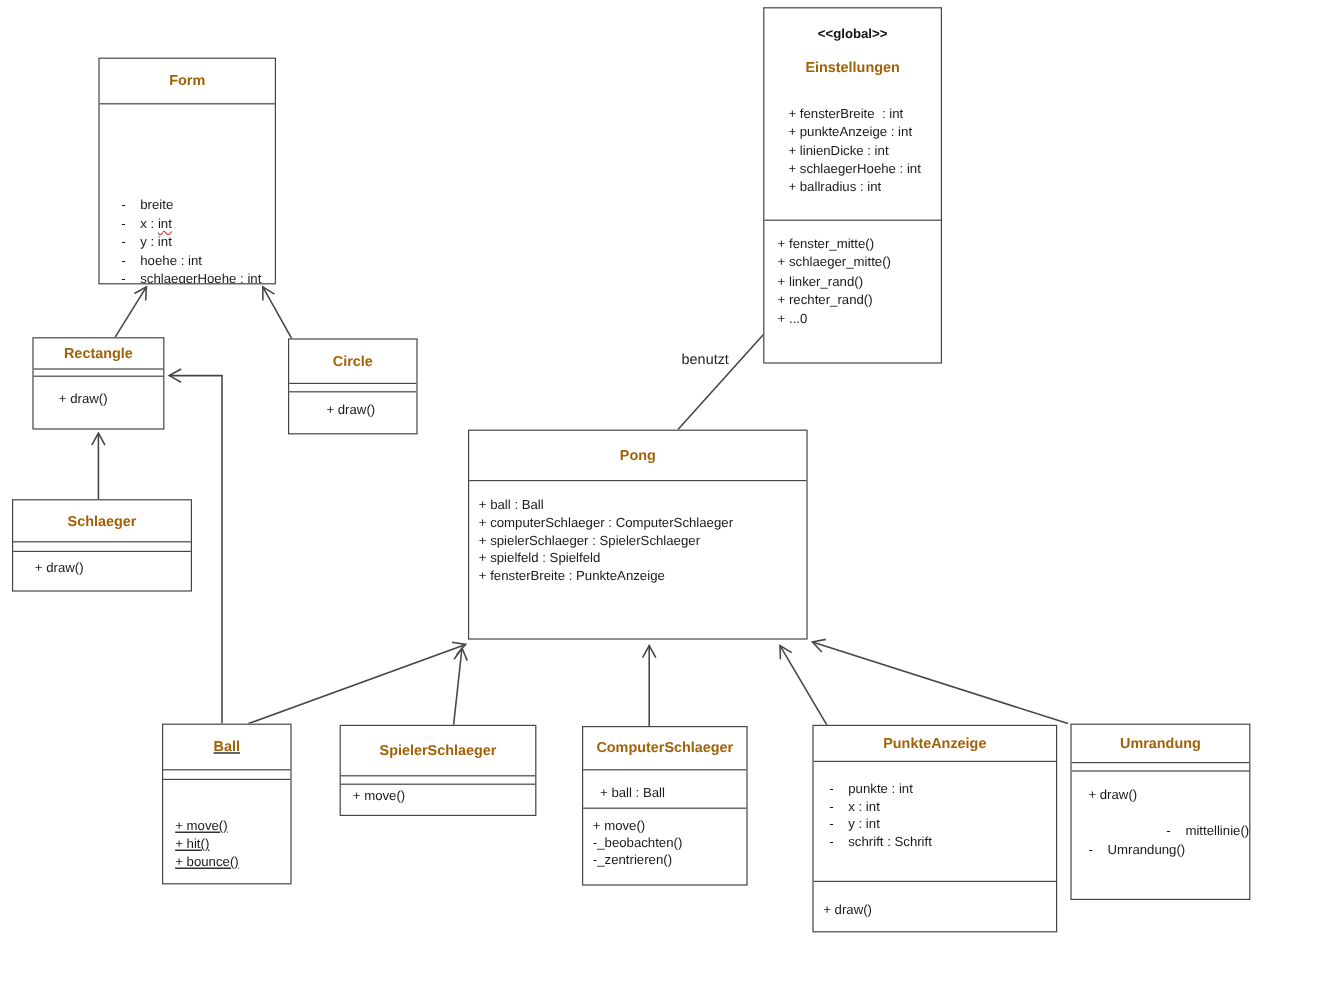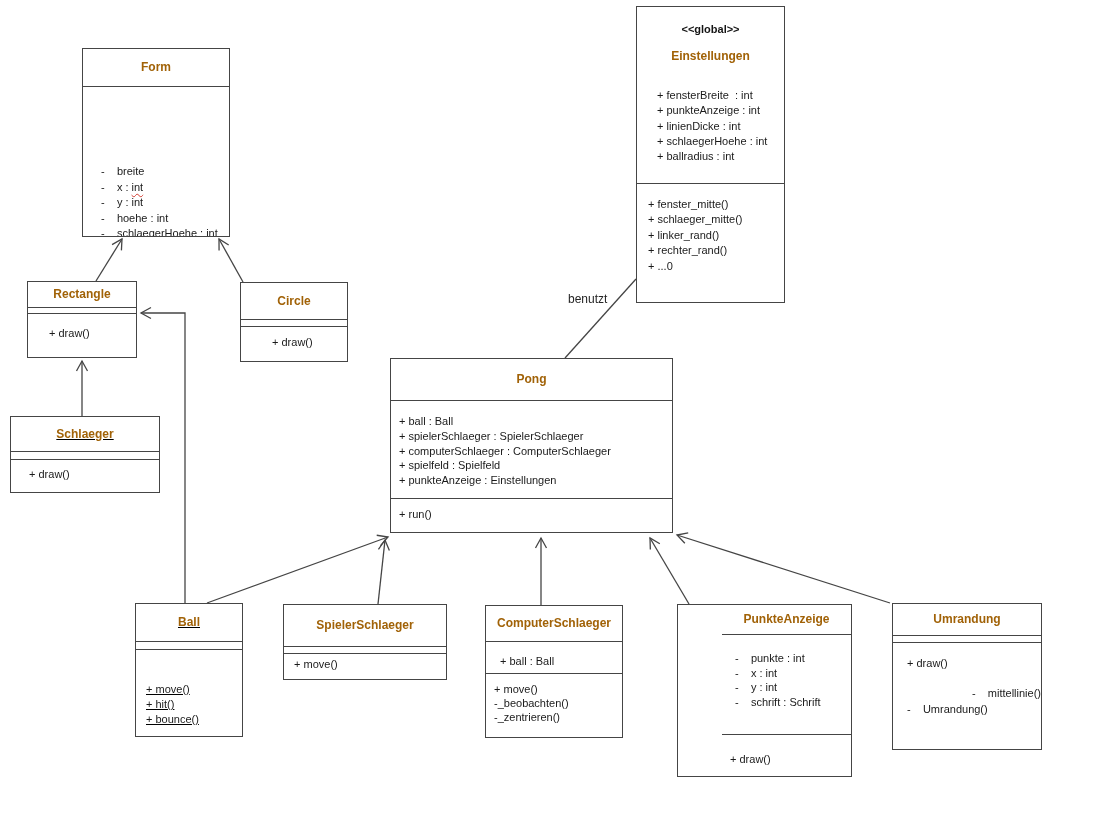--- a/index.html
+++ b/index.html
@@ -79,21 +79,21 @@
         <div class="cname">Circle</div>
       </div>
       <div class="comp topline" style="height: 7px;"></div>
       <div class="comp topline fill" style="padding-top: 8px;">
         <div class="items" style="padding-left: 31px;">
           <div class="item" style="height: 15px; line-height: 15px;">+ draw()</div>
         </div>
       </div>
     </div>
     <div class="cls" style="left: 10px; top: 416px; width: 150px; height: 77px;">
-      <div class="comp vcenter" style="height: 34px; text-decoration: underline;">
+      <div class="comp vcenter" style="height: 34px;">
         <div class="cname">Schlaeger</div>
       </div>
       <div class="comp topline" style="height: 8px;"></div>
       <div class="comp topline fill" style="padding-top: 7px;">
         <div class="items" style="padding-left: 18px;">
           <div class="item" style="height: 15px; line-height: 15px;">+ draw()</div>
         </div>
       </div>
     </div>
     <div class="cls" style="left: 636px; top: 6px; width: 149px; height: 297px;">
@@ -118,29 +118,24 @@
         </div>
       </div>
     </div>
     <div class="cls" style="left: 390px; top: 358px; width: 283px; height: 175px;">
       <div class="comp vcenter" style="height: 41px;">
         <div class="cname">Pong</div>
       </div>
       <div class="comp topline" style="height: 98px; padding-top: 13px;">
         <div class="items" style="padding-left: 8px;">
           <div class="item" style="height: 14.8px; line-height: 14.8px;">+ ball : Ball</div>
+          <div class="item" style="height: 14.8px; line-height: 14.8px;">+ computerSchlaeger : ComputerSchlaeger</div>
           <div class="item" style="height: 14.8px; line-height: 14.8px;">+ spielerSchlaeger : SpielerSchlaeger</div>
-          <div class="item" style="height: 14.8px; line-height: 14.8px;">+ computerSchlaeger : ComputerSchlaeger</div>
           <div class="item" style="height: 14.8px; line-height: 14.8px;">+ spielfeld : Spielfeld</div>
-          <div class="item" style="height: 14.8px; line-height: 14.8px;">+ punkteAnzeige : Einstellungen</div>
-        </div>
-      </div>
-      <div class="comp topline fill" style="padding-top: 8px;">
-        <div class="items" style="padding-left: 8px;">
-          <div class="item" style="height: 15px; line-height: 15px;">+ run()</div>
+          <div class="item" style="height: 14.8px; line-height: 14.8px;">+ fensterBreite : PunkteAnzeige</div>
         </div>
       </div>
     </div>
     <div class="cls" style="left: 135px; top: 603px; width: 108px; height: 134px; text-decoration: underline;">
       <div class="comp vcenter" style="height: 37px;">
         <div class="cname">Ball</div>
       </div>
       <div class="comp topline" style="height: 8px;"></div>
       <div class="comp topline fill" style="padding-top: 32px;">
         <div class="items" style="padding-left: 10px;">
@@ -171,21 +166,21 @@
         </div>
       </div>
       <div class="comp topline fill" style="padding-top: 9px;">
         <div class="items" style="padding-left: 8px;">
           <div class="item" style="height: 13.8px; line-height: 13.8px;">+ move()</div>
           <div class="item" style="height: 13.8px; line-height: 13.8px;">-_beobachten()</div>
           <div class="item" style="height: 13.8px; line-height: 13.8px;">-_zentrieren()</div>
         </div>
       </div>
     </div>
-    <div class="cls" style="left: 677px; top: 604px; width: 175px; height: 173px; padding-left: 44px;">
+    <div class="cls" style="left: 677px; top: 604px; width: 204px; height: 173px;">
       <div class="comp vcenter" style="height: 29px;">
         <div class="cname">PunkteAnzeige</div>
       </div>
       <div class="comp topline" style="height: 100px; padding-top: 16px;">
         <div class="items" style="padding-left: 13px;">
           <div class="item" style="height: 14.7px; line-height: 14.7px;">-    punkte : int</div>
           <div class="item" style="height: 14.7px; line-height: 14.7px;">-    x : int</div>
           <div class="item" style="height: 14.7px; line-height: 14.7px;">-    y : int</div>
           <div class="item" style="height: 14.7px; line-height: 14.7px;">-    schrift : Schrift</div>
         </div>

